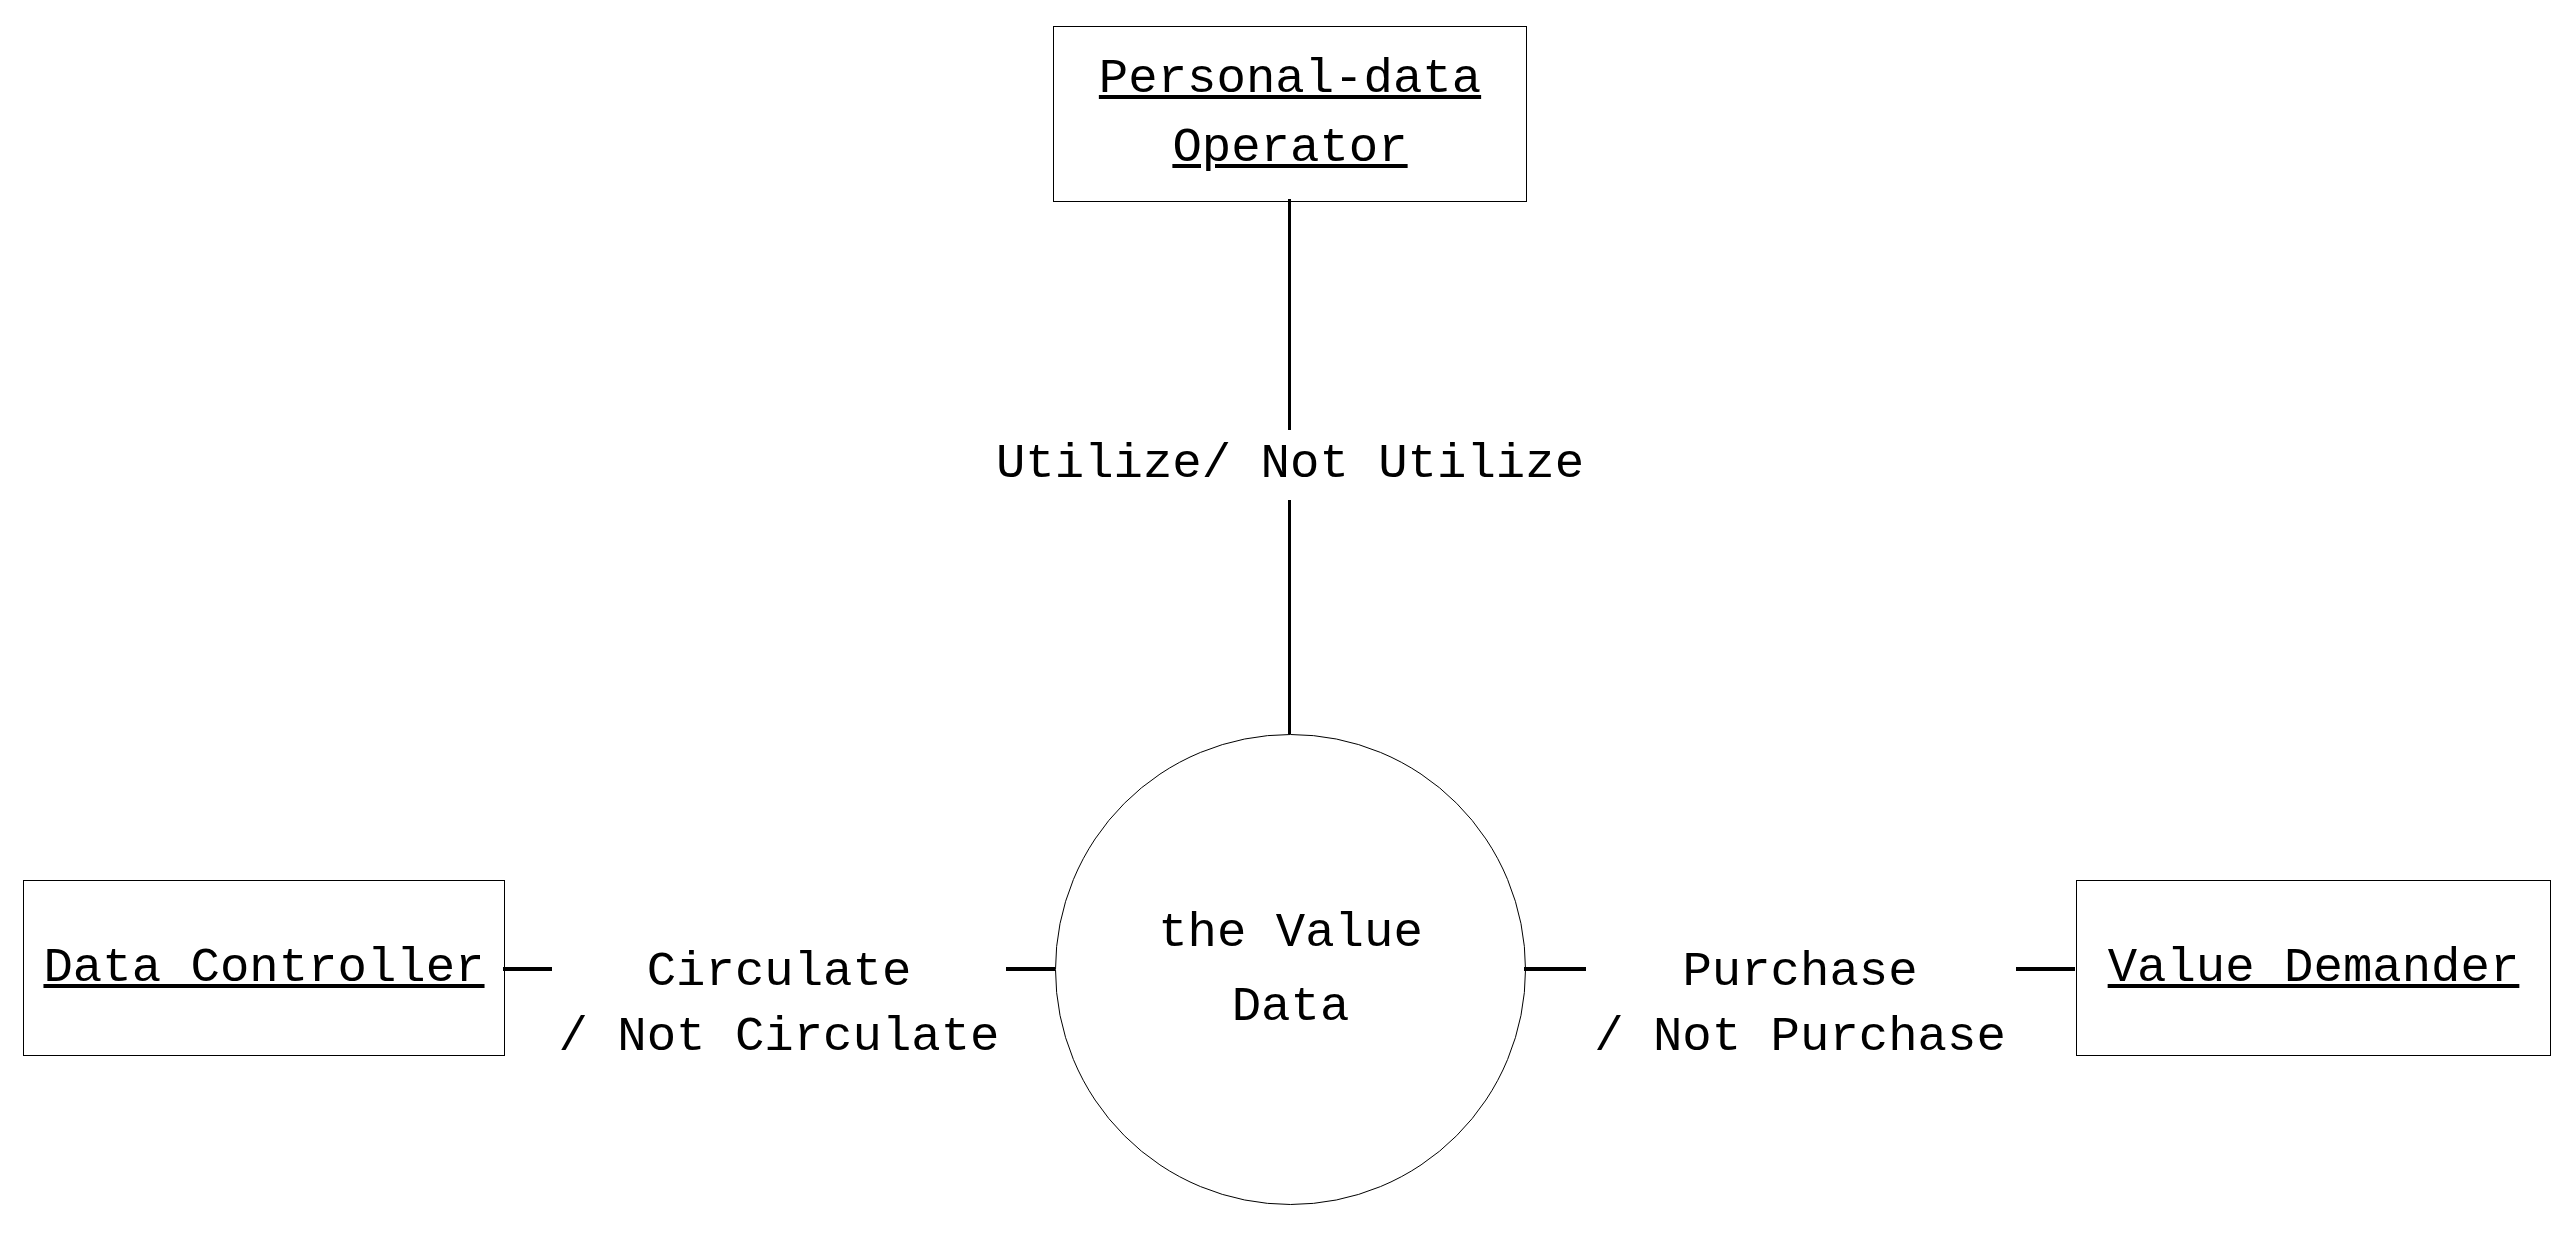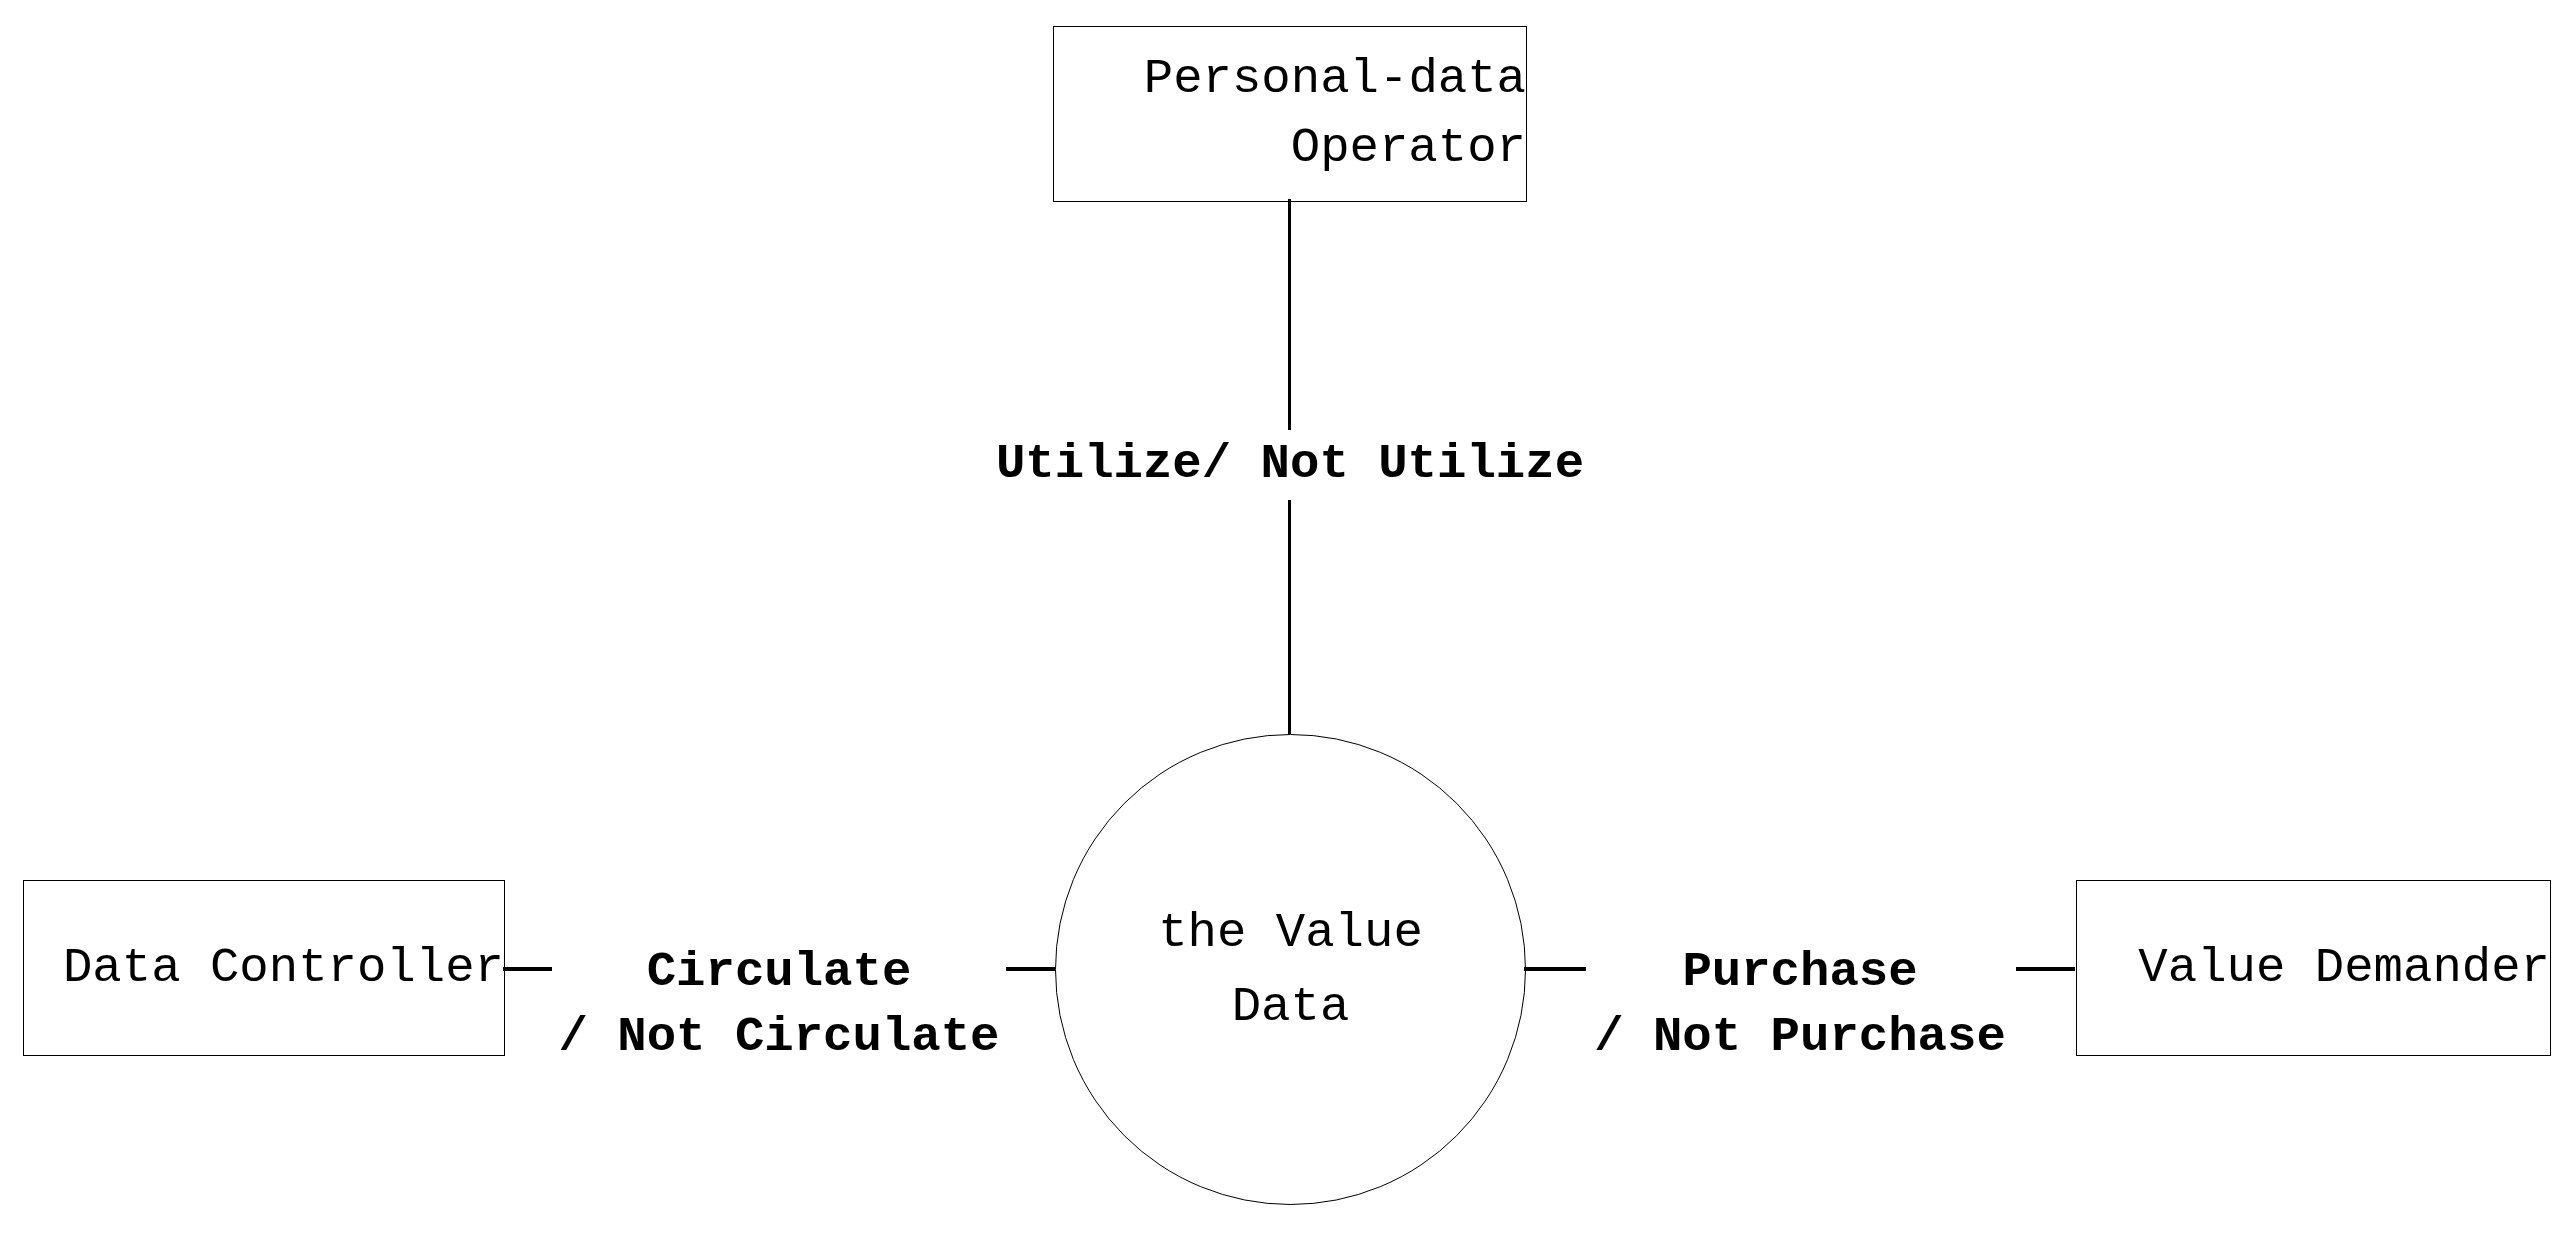--- a/index.html
+++ b/index.html
@@ -14,26 +14,27 @@
     background: #ffffff;
     font-family: "Liberation Mono", "DejaVu Sans Mono", monospace;
     color: #000000;
   }
   .node-box {
     position: absolute;
     border: 1.7px solid #000000;
     background: #ffffff;
     display: flex;
     flex-direction: column;
-    align-items: flex-end;
+    align-items: center;
     justify-content: center;
     text-align: center;
     font-size: 49px;
     line-height: 69px;
     white-space: nowrap;
+    text-decoration: underline;
   }
   .ellipse-node {
     position: absolute;
     border: 1.7px solid #000000;
     border-radius: 50%;
     background: #ffffff;
     display: flex;
     flex-direction: column;
     align-items: center;
     justify-content: center;
@@ -60,21 +61,20 @@
   }
   .edge-label.single {
     line-height: 69px;
   }
   .edge-label.double {
     line-height: 65px;
     margin-top: 40px;
   }
   .edge-label div {
     white-space: pre;
-    font-weight: bold;
   }
 </style>
 </head>
 <body>
 
 <div id="diagram">
 
   <div class="node-box" style="left:1053px; top:26px; width:472px; height:174px;">
     <div>Personal-data</div>
     <div>Operator</div>

